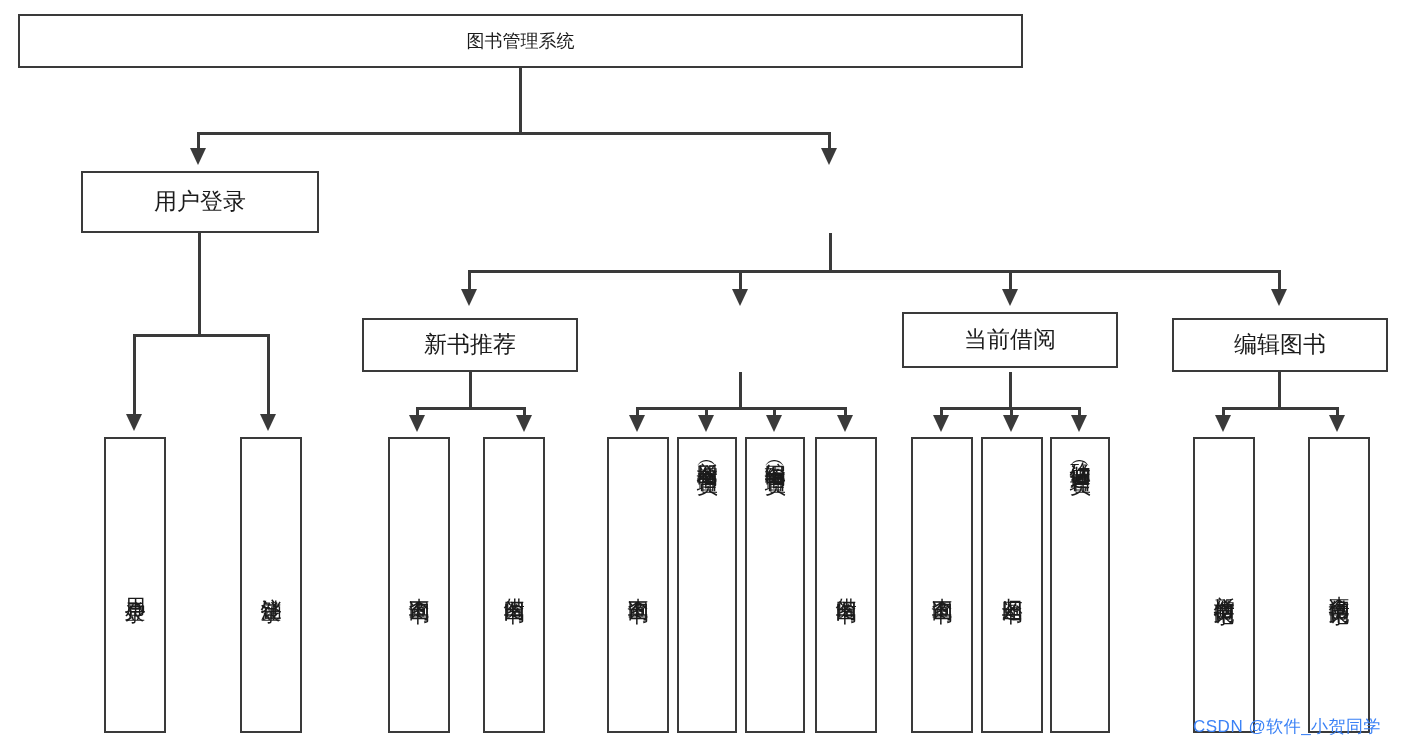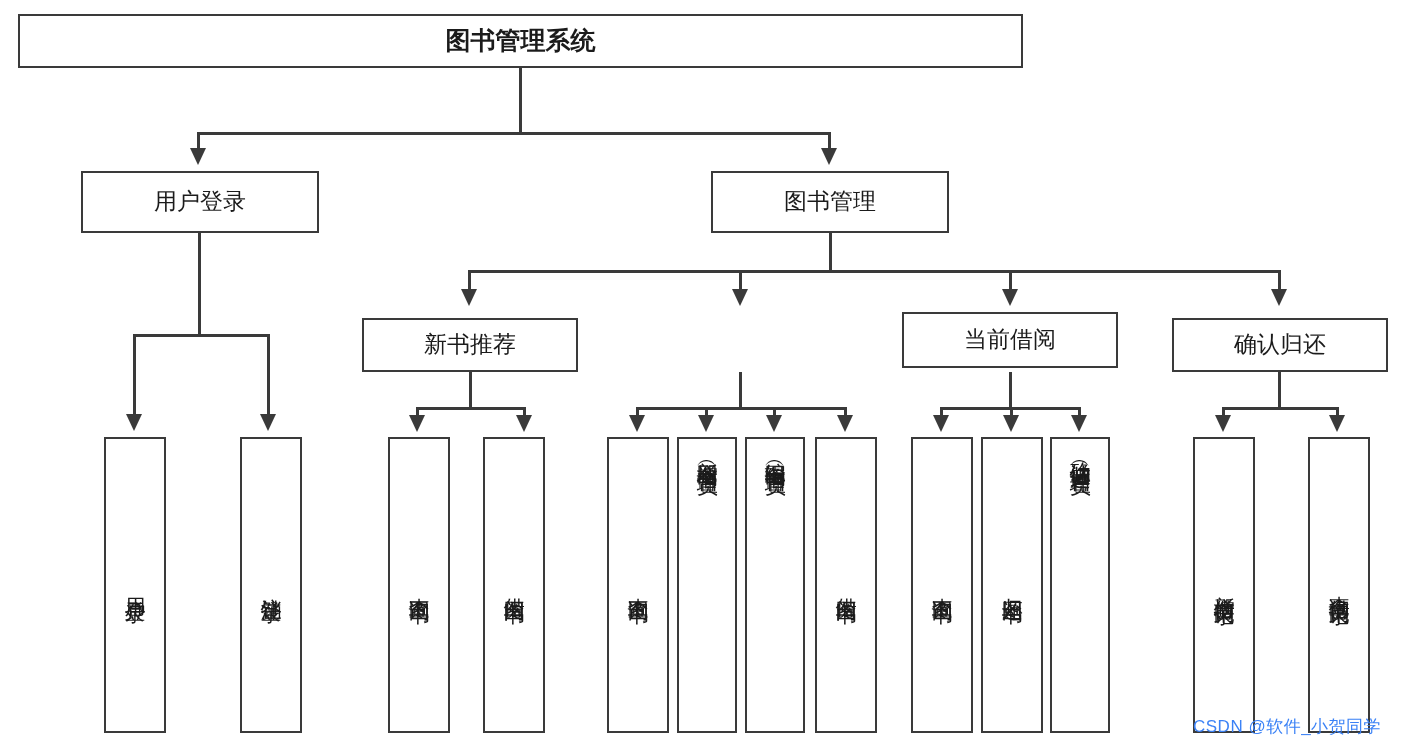--- a/index.html
+++ b/index.html
@@ -25,22 +25,21 @@
     border: 2.5px solid #3a3a3a;
     background: #ffffff;
     display: flex;
     align-items: center;
     justify-content: center;
     color: #1b1b1b;
     line-height: 1.35;
   }
 
   .node.root {
-    font-size: 25px;
-    font-weight: bold;
+    font-size: 18px;
   }
   .node.level2 {
     font-size: 23px;
   }
   .node.level3 {
     font-size: 23px;
   }
 
   
   .node.leaf {
@@ -101,23 +100,20 @@
   <div class="ln v" style="left:197px; top:132px; width:3px; height:20px;"></div>
   <div class="arrow" style="left:190px; top:148px;"></div>
 
   <div class="ln v" style="left:828px; top:132px; width:3px; height:20px;"></div>
   <div class="arrow" style="left:821px; top:148px;"></div>
 
   <div class="node level2" style="left:81px; top:171px; width:238px; height:62px;">
     <span>用户登录</span>
   </div>
 
-  <div class="node level2" style="left:711px; top:171px; width:238px; height:62px;">
-    <span>图书管理</span>
-  </div>
 
   <div class="ln v" style="left:198px; top:233px; width:3px; height:103px;"></div>
   <div class="ln h" style="left:133px; top:334px; width:137px; height:3px;"></div>
   <div class="ln v" style="left:133px; top:334px; width:3px; height:84px;"></div>
   <div class="arrow" style="left:126px; top:414px;"></div>
   <div class="ln v" style="left:267px; top:334px; width:3px; height:84px;"></div>
   <div class="arrow" style="left:260px; top:414px;"></div>
 
   <div class="ln v" style="left:829px; top:233px; width:3px; height:40px;"></div>
   <div class="ln h" style="left:468px; top:270px; width:813px; height:3px;"></div>
@@ -134,21 +130,21 @@
   <div class="ln v" style="left:1278px; top:270px; width:3px; height:22px;"></div>
   <div class="arrow" style="left:1271px; top:289px;"></div>
 
   <div class="node level3" style="left:362px; top:318px; width:216px; height:54px;">
     <span>新书推荐</span>
   </div>
   <div class="node level3" style="left:902px; top:312px; width:216px; height:56px;">
     <span>当前借阅</span>
   </div>
   <div class="node level3" style="left:1172px; top:318px; width:216px; height:54px;">
-    <span>确认归还</span>
+    <span>编辑图书</span>
   </div>
 
   <div class="ln v" style="left:469px; top:372px; width:3px; height:38px;"></div>
   <div class="ln h" style="left:416px; top:407px; width:110px; height:3px;"></div>
   <div class="ln v" style="left:416px; top:407px; width:3px; height:12px;"></div>
   <div class="arrow" style="left:409px; top:415px;"></div>
   <div class="ln v" style="left:523px; top:407px; width:3px; height:12px;"></div>
   <div class="arrow" style="left:516px; top:415px;"></div>
 
   <div class="ln v" style="left:739px; top:372px; width:3px; height:38px;"></div>

